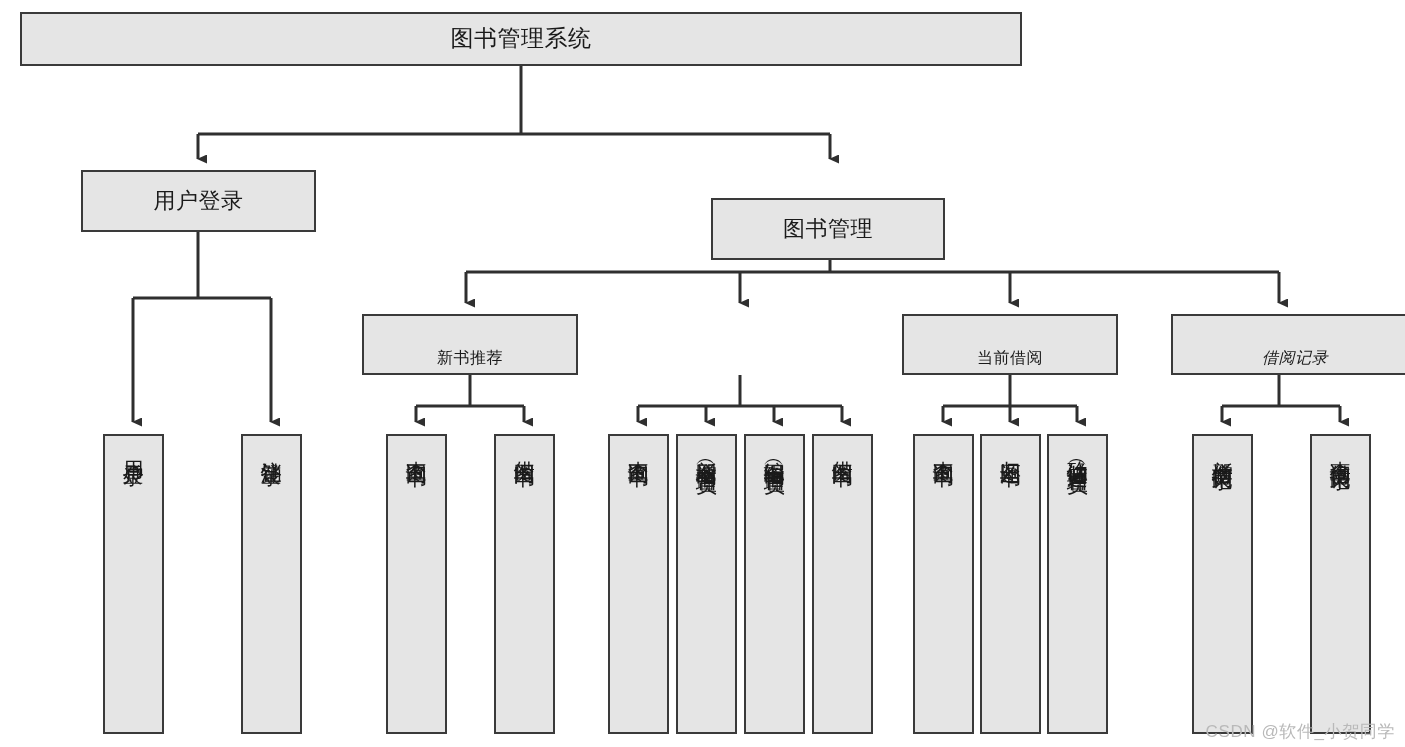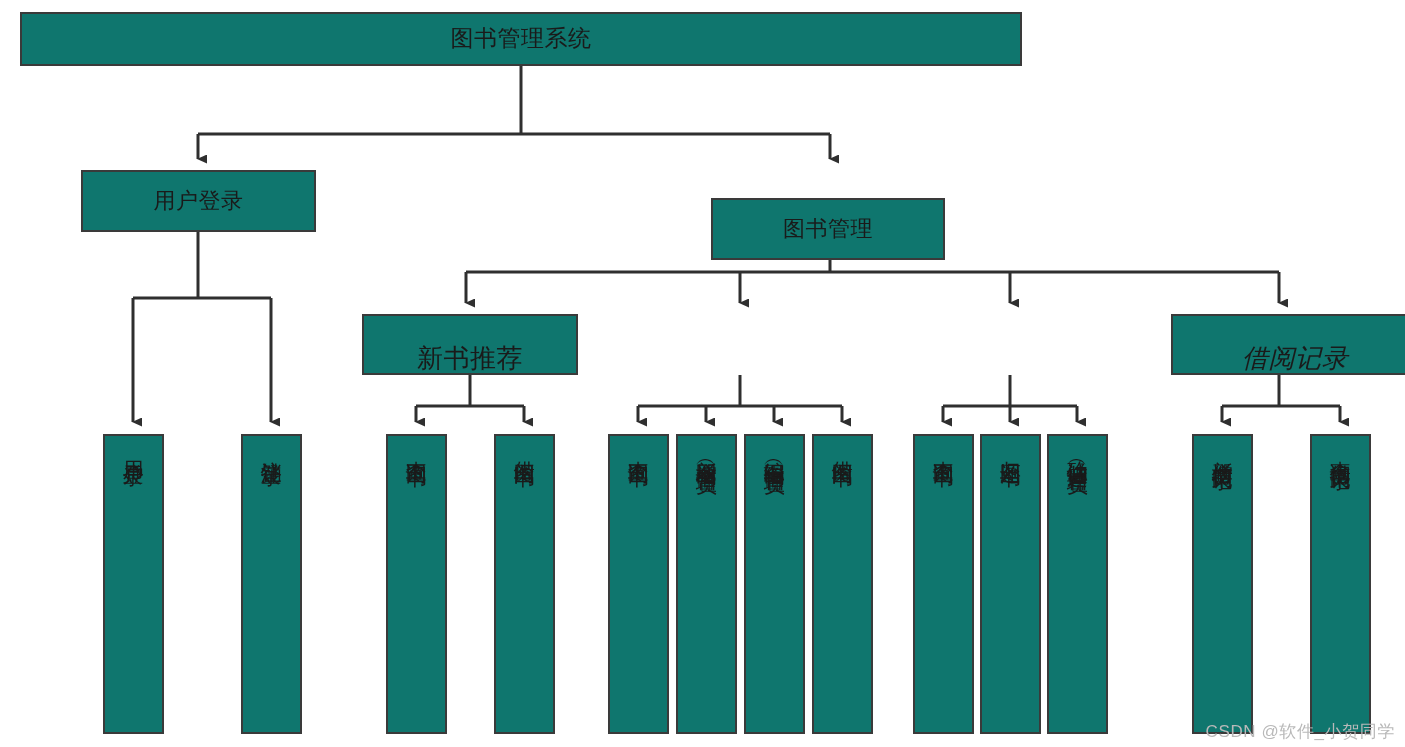--- a/index.html
+++ b/index.html
@@ -22,35 +22,35 @@
     left: 0;
     top: 0;
     width: 1405px;
     height: 747px;
     pointer-events: none;
   }
   .node {
     position: absolute;
     box-sizing: border-box;
     border: 2.5px solid #3a3a3a;
-    background: #0f766e;
+    background: #e5e5e5;
     display: flex;
     align-items: center;
     justify-content: center;
     text-align: left;
     color: #1a1a1a;
   }
   .node .lbl {
     display: block;
     line-height: 1.18;
     letter-spacing: 0.5px;
   }
   .n-root .lbl { font-size: 23px; }
   .n-l2 .lbl  { font-size: 22px; }
-  .n-l3 .lbl  { font-size: 26px; margin-top: 27px; }
+  .n-l3 .lbl  { font-size: 16px; margin-top: 27px; }
   .n-leaf {
     align-items: flex-start;
     justify-content: center;
     padding-top: 0;
   }
   .n-leaf .lbl {
     writing-mode: vertical-rl;
     text-orientation: upright;
     font-size: 21px;
     line-height: 1.30;
@@ -131,20 +131,23 @@
   <div class="node n-l2" style="left:81px; top:170px; width:235px; height:62px;">
     <span class="lbl">用户登录</span>
   </div>
   <div class="node n-l2" style="left:711px; top:170px; width:234px; height:62px;margin-top:28px;">
     <span class="lbl">图书管理</span>
   </div>
 
   <div class="node n-l3" style="left:362px; top:314px; width:216px; height:61px;">
     <span class="lbl">新书推荐</span>
   </div>
+  <div class="node n-l3" style="left:902px; top:314px; width:216px; height:61px;">
+    <span class="lbl">当前借阅</span>
+  </div>
   <div class="node n-l3" style="left:1171px; top:314px; width:248px; height:61px;font-style:italic;">
     <span class="lbl">借阅记录</span>
   </div>
 
   <div class="node n-leaf" style="left:103px; top:434px; width:61px; height:300px;">
     <span class="lbl">用户登录</span>
   </div>
   <div class="node n-leaf" style="left:241px; top:434px; width:61px; height:300px;">
     <span class="lbl">注销登录</span>
   </div>

